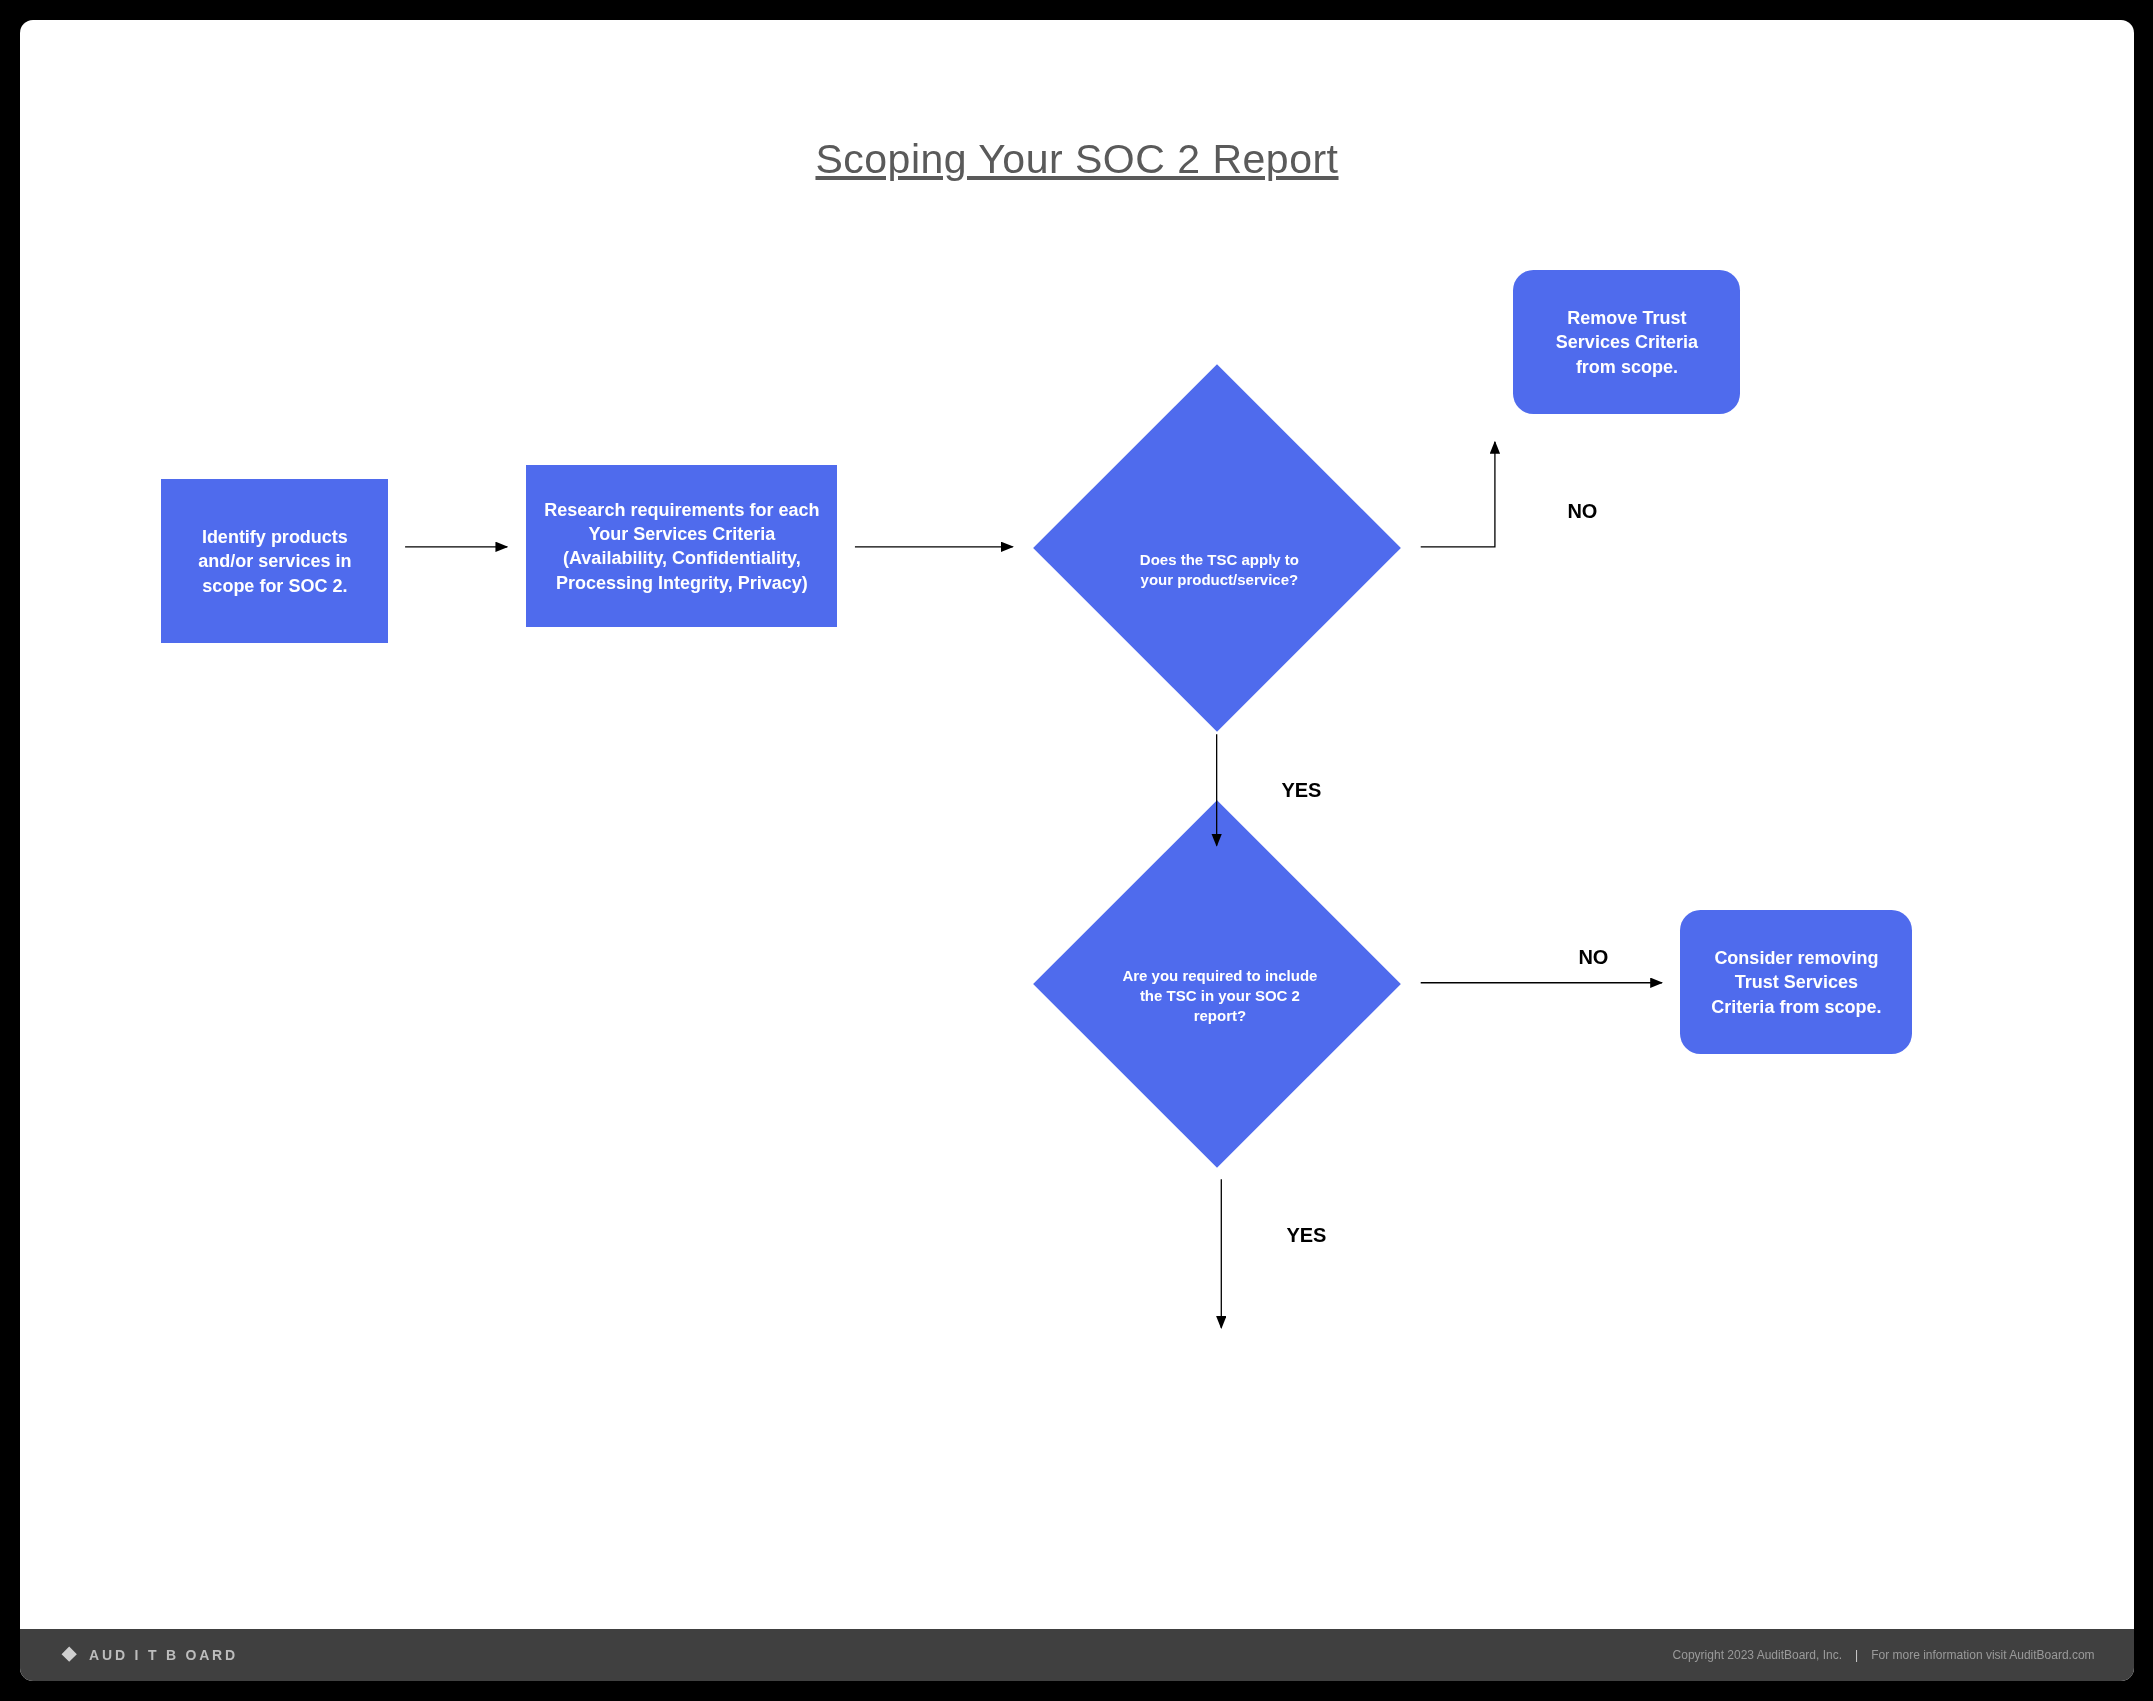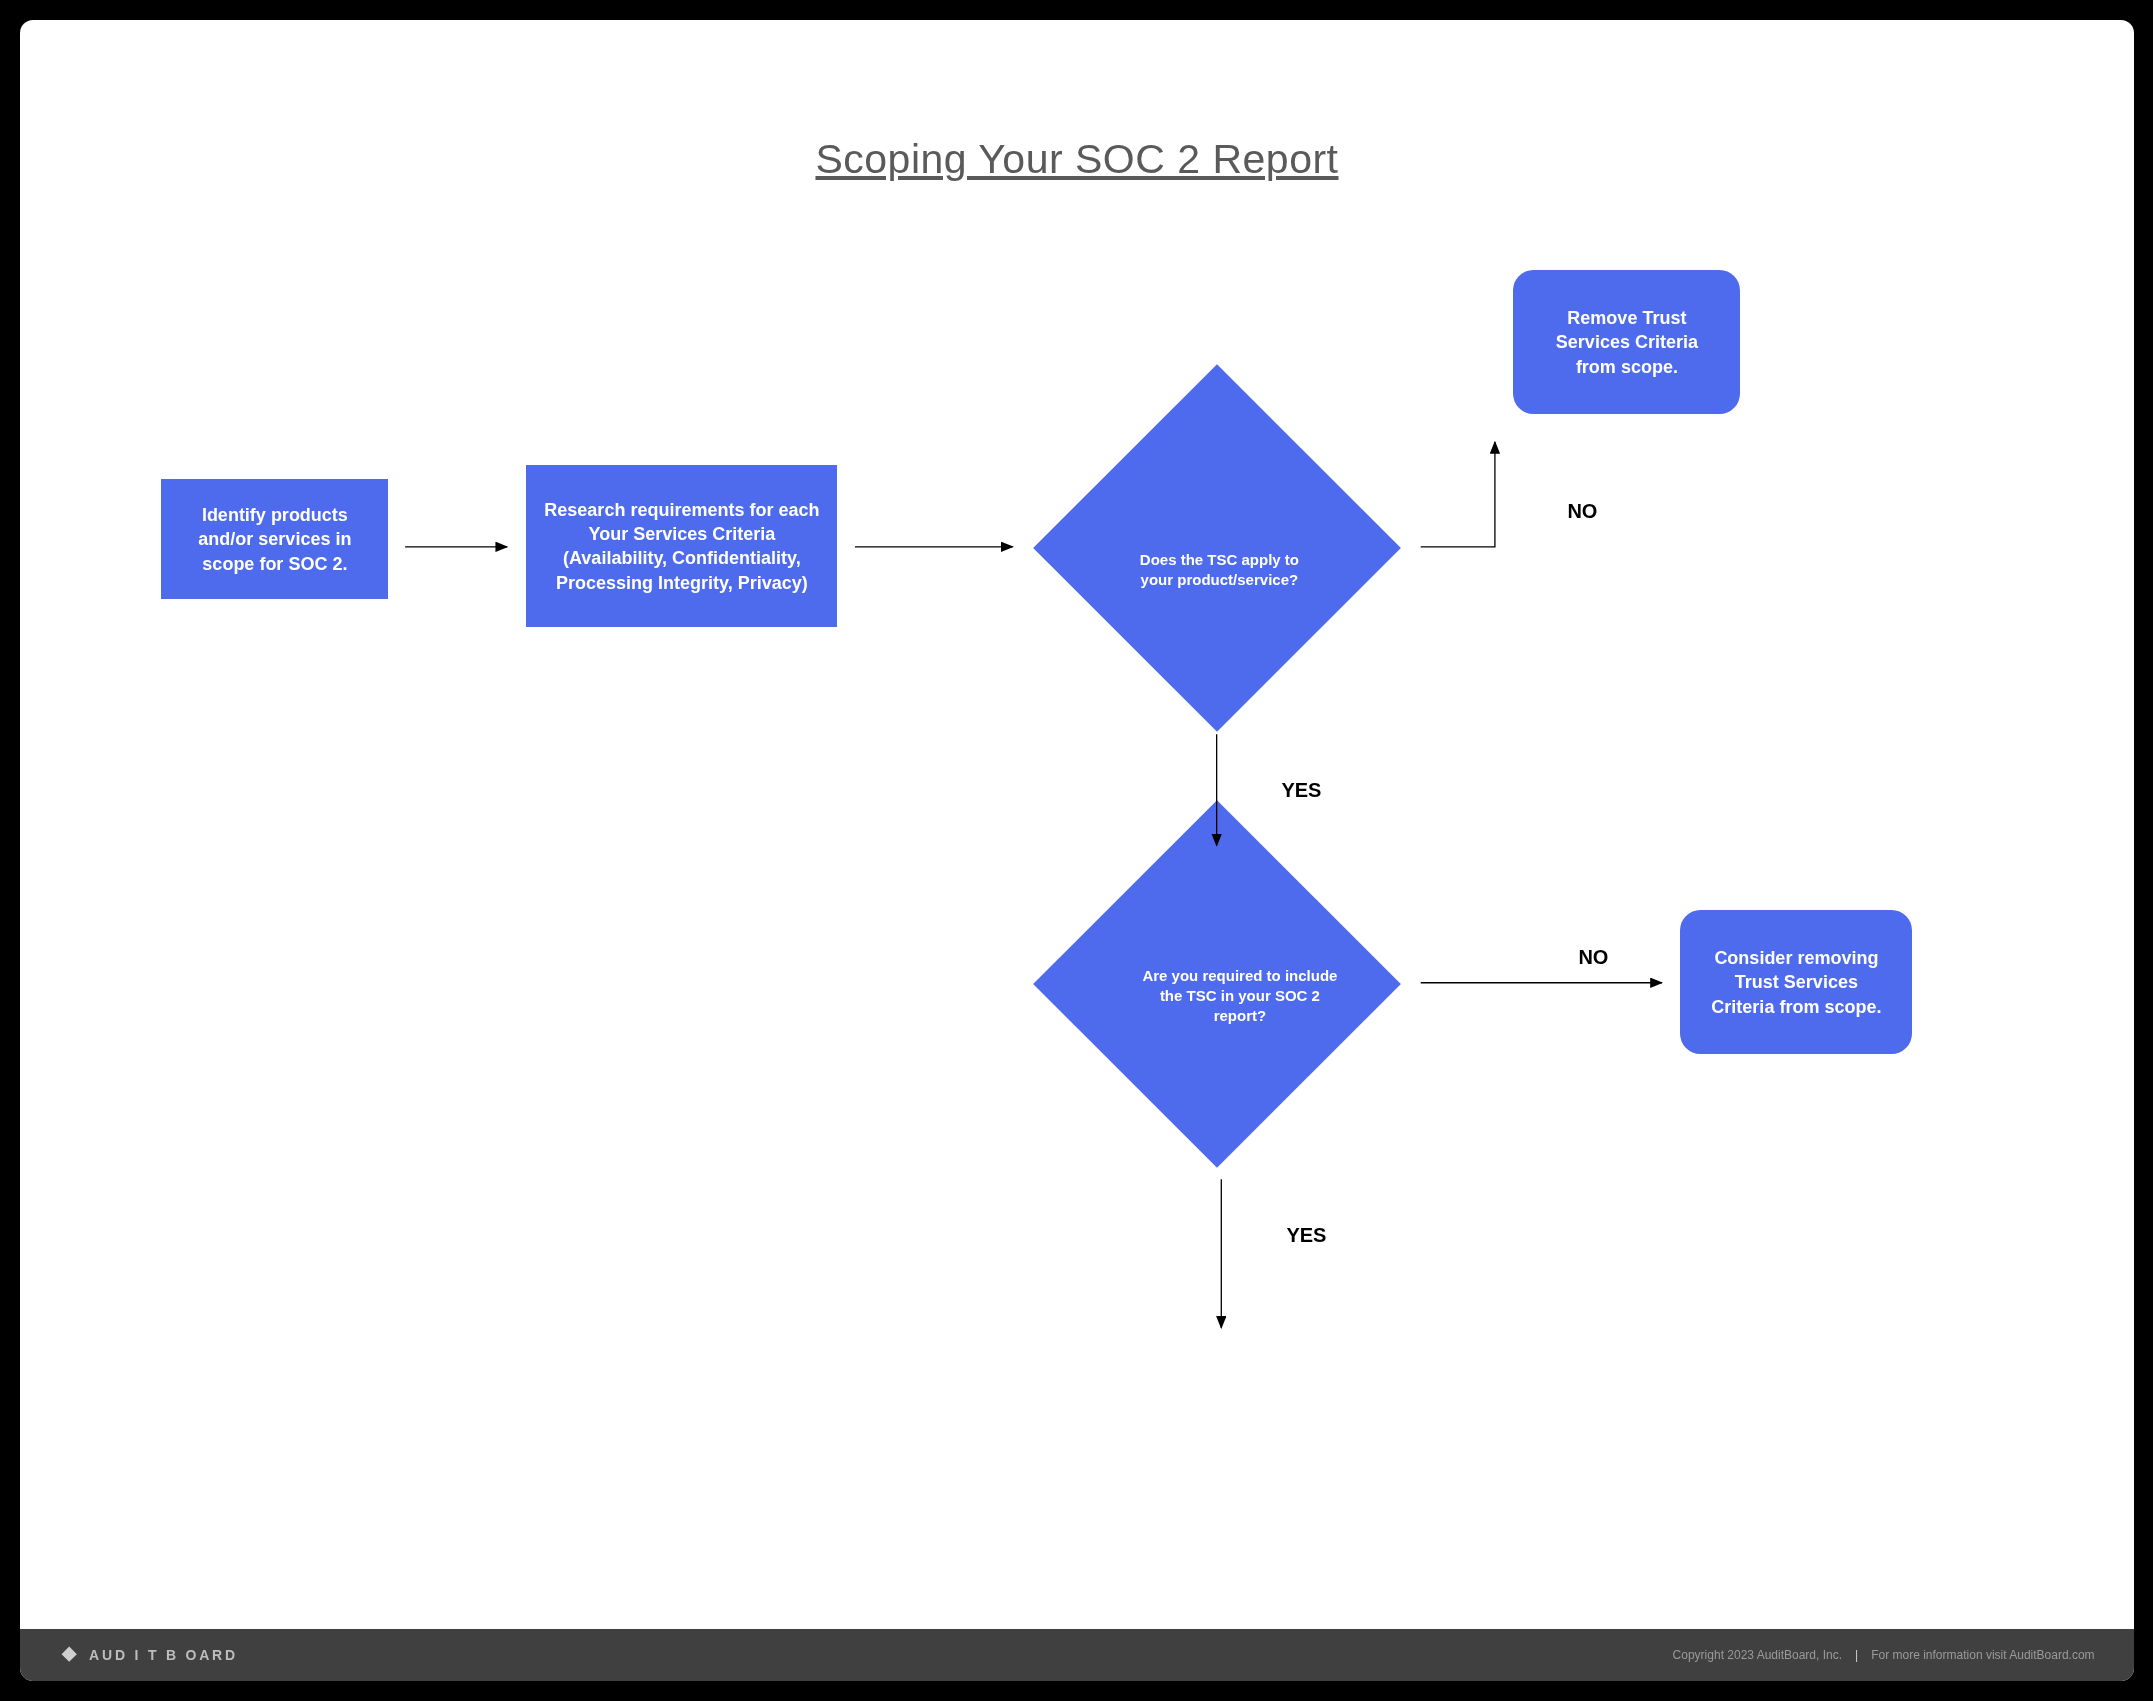--- a/index.html
+++ b/index.html
@@ -93,42 +93,42 @@
   .footer .sep{color:#cfcfcf;}
 </style>
 </head>
 <body>
 
 <div class="frame">
   <div class="page">
 
     <div class="title">Scoping Your SOC 2 Report</div>
 
-    <div class="node rect" style="left:141px;top:459px;width:227px;height:120px;padding:0 20.4px;">
+    <div class="node rect" style="left:141px;top:459px;width:227px;height:164px;padding:0 20.4px;">
       <span>Identify products and/or services in scope for SOC 2.</span>
     </div>
 
     <div class="node rect" style="left:506px;top:445px;width:311px;height:162px;padding:0 16.7px;">
       <span>Research requirements for each Your Services Criteria (Availability, Confidentiality, Processing Integrity, Privacy)</span>
     </div>
 
     <div class="diamond" style="left:1002px;top:399px;">
       <div class="shape" style="left:65px;top:-1.9px;width:260px;height:260px;"></div>
       <div class="label" style="left:102px;top:88px;width:190px;height:83px;">
         <span>Does the TSC apply to your product/service?</span>
       </div>
     </div>
 
     <div class="node rounded" style="left:1493px;top:250px;width:227px;height:144px;padding:0 26px;">
       <span>Remove Trust Services Criteria from scope.</span>
     </div>
 
     <div class="diamond" style="left:1002px;top:835px;">
       <div class="shape" style="left:65px;top:-1.9px;width:260px;height:260px;"></div>
-      <div class="label" style="left:93px;top:88px;width:209px;height:83px;margin-left:20px;">
+      <div class="label" style="left:93px;top:88px;width:209px;height:83px;">
         <span>Are you required to include the TSC in your SOC 2 report?</span>
       </div>
     </div>
 
     <div class="node rounded" style="left:1660px;top:890px;width:232px;height:144px;padding:0 22px;">
       <span>Consider removing Trust Services Criteria from scope.</span>
     </div>
 
 
     <div class="edge-label" style="left:1547px;top:480px;">NO</div>

